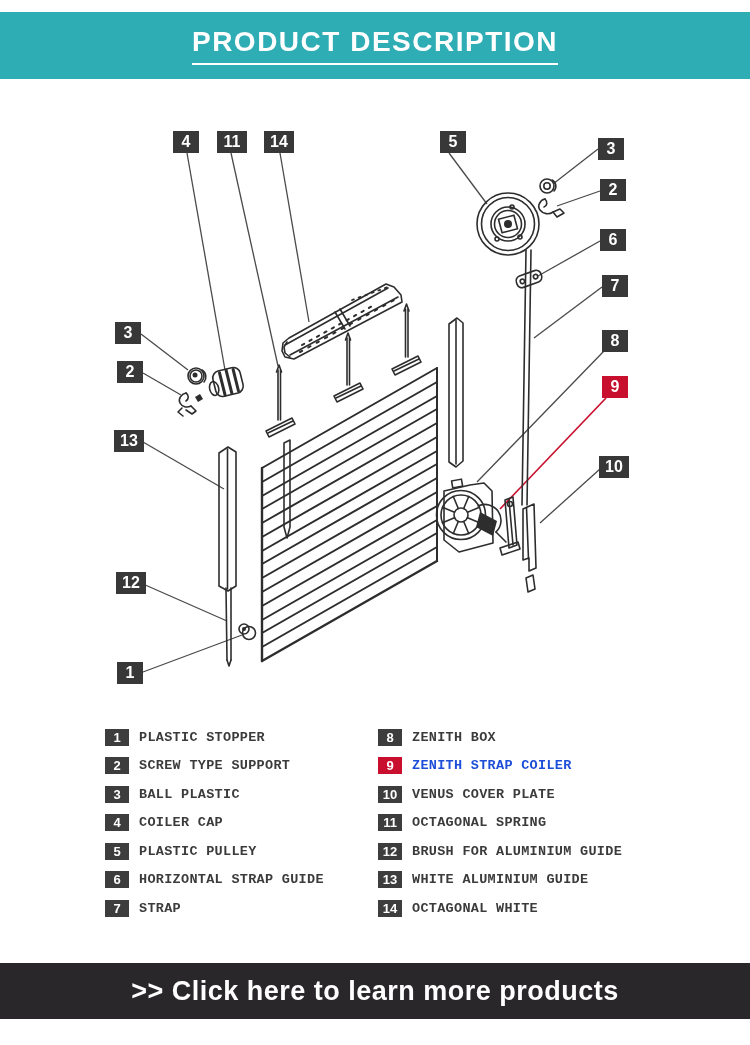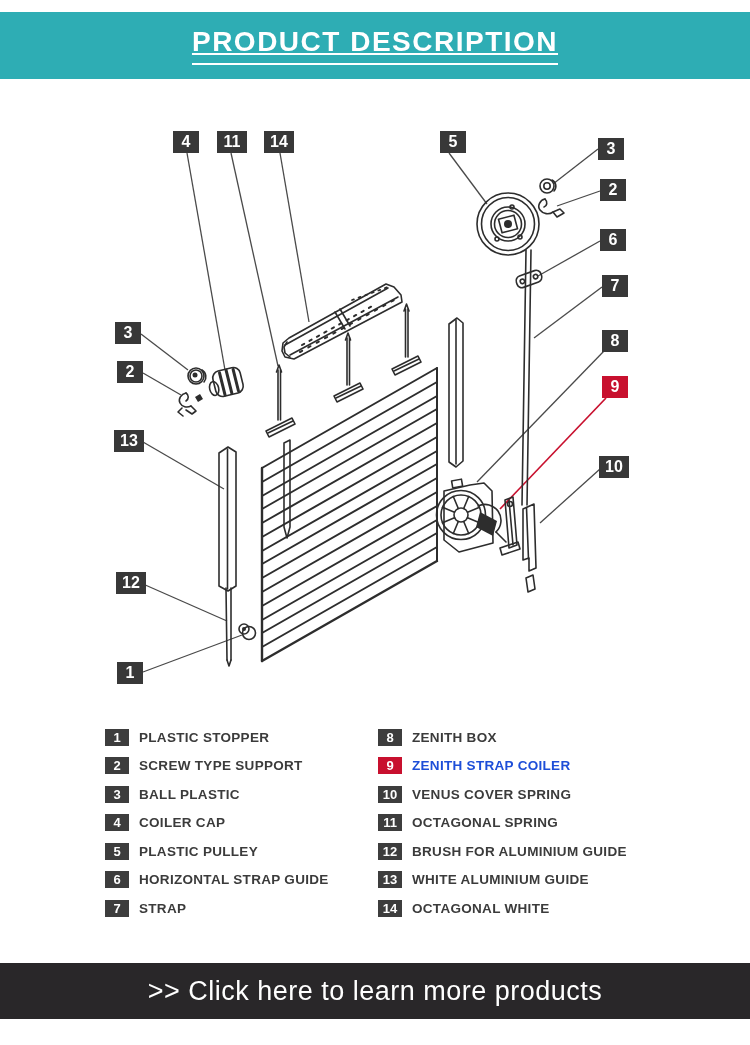--- a/index.html
+++ b/index.html
@@ -2,41 +2,41 @@
 <html><head>
 <meta charset="utf-8">
 <style>
   html,body{margin:0;padding:0;background:#ffffff;}
   .page{position:relative;width:750px;height:1045px;background:#fff;overflow:hidden;
         font-family:"Liberation Sans","DejaVu Sans",sans-serif;}
   
   .header-band{position:absolute;left:0;top:12px;width:750px;height:67px;background:#2eadb4;
                display:flex;justify-content:center;align-items:flex-start;}
   .header-title{margin-top:14px;color:#ffffff;font-size:28px;font-weight:bold;letter-spacing:1.5px;
-                border-bottom:2px solid #ffffff;padding-bottom:5px;text-decoration:underline;}
+                border-bottom:2px solid #ffffff;padding-bottom:5px;}
   
   .diagram-svg{position:absolute;left:0;top:85px;}
   .dbadge{position:absolute;height:22px;min-width:26px;box-sizing:border-box;padding:0 3px;
           background:#383838;color:#fff;font-size:16px;font-weight:bold;
           display:flex;align-items:center;justify-content:center;}
   .dbadge.red{background:#c8102e;}
   
   .legend-col{position:absolute;top:727px;}
   .legend-col.left{left:105px;}
   .legend-col.right{left:378px;}
   .legend-row{display:flex;align-items:center;height:20px;margin-bottom:8.6px;}
   .lbadge{display:inline-flex;align-items:center;justify-content:center;min-width:20px;height:17px;
           padding:0 2px;background:#3d3d3d;color:#fff;font-size:13px;font-weight:bold;}
-  .ltext{margin-left:10px;font-size:13.5px;font-weight:bold;color:#3b3b3b;letter-spacing:.3px;white-space:nowrap;}
+  .ltext{margin-left:10px;font-size:13.5px;font-weight:bold;color:#3b3b3b;letter-spacing:.3px;white-space:nowrap;font-family:Liberation Mono, monospace;}
   .legend-row.red .lbadge{background:#c8102e;}
   .legend-row.red .ltext{color:#1d4ed8;}
   
   .footer-band{position:absolute;left:0;top:963px;width:750px;height:56px;background:#292729;
                display:flex;align-items:center;justify-content:center;cursor:pointer;}
-  .footer-text{color:#ffffff;font-size:27px;letter-spacing:.5px;}
+  .footer-text{color:#ffffff;font-size:27px;letter-spacing:.5px;font-weight:bold;}
 </style>
 </head>
 <body>
 
 <div class="page">
 
   <div class="header-band">
     <div class="header-title">PRODUCT DESCRIPTION</div>
   </div>
 
@@ -284,21 +284,21 @@
     <div class="legend-row">
       <span class="lbadge">8</span>
       <span class="ltext">ZENITH BOX</span>
     </div>
     <div class="legend-row red">
       <span class="lbadge">9</span>
       <span class="ltext">ZENITH STRAP COILER</span>
     </div>
     <div class="legend-row">
       <span class="lbadge">10</span>
-      <span class="ltext">VENUS COVER SPRING</span>
+      <span class="ltext">VENUS COVER PLATE</span>
     </div>
     <div class="legend-row">
       <span class="lbadge">11</span>
       <span class="ltext">OCTAGONAL SPRING</span>
     </div>
     <div class="legend-row">
       <span class="lbadge">12</span>
       <span class="ltext">BRUSH FOR ALUMINIUM GUIDE</span>
     </div>
     <div class="legend-row">

